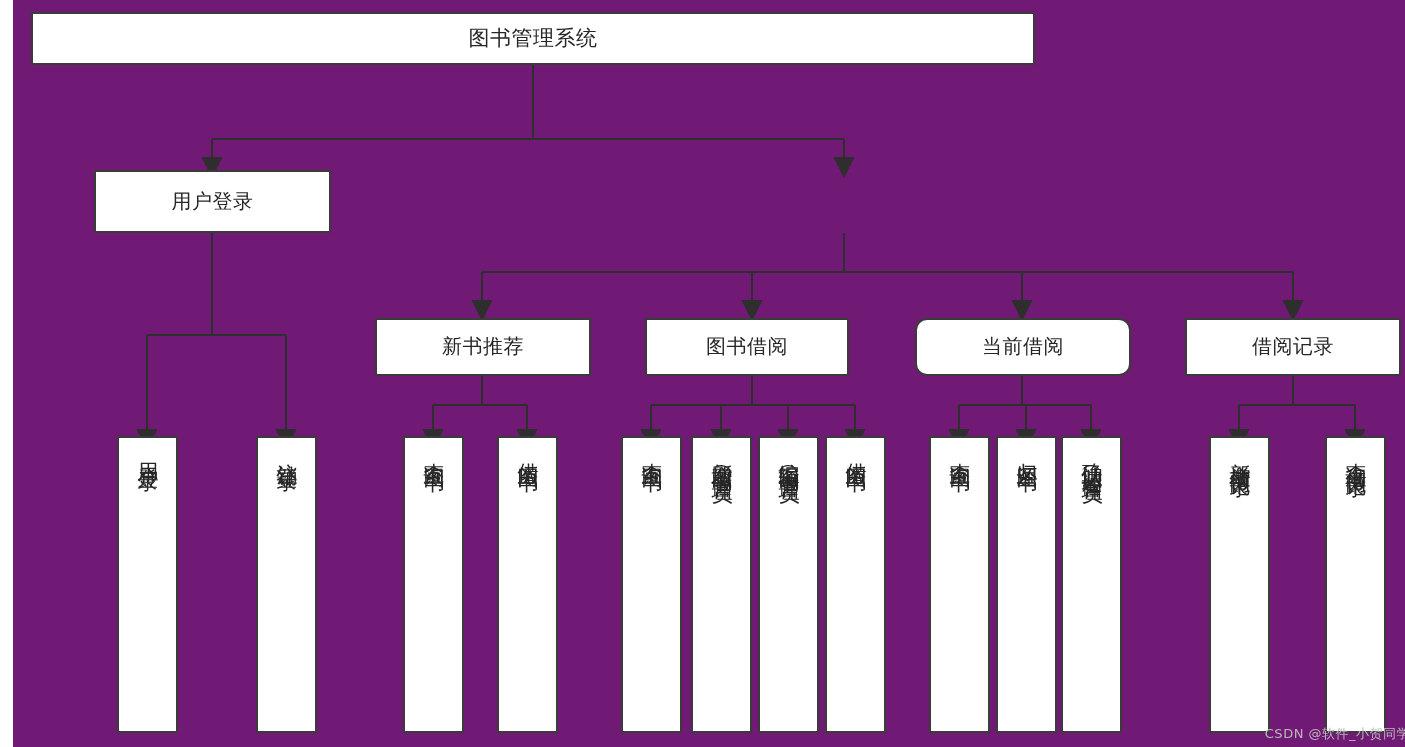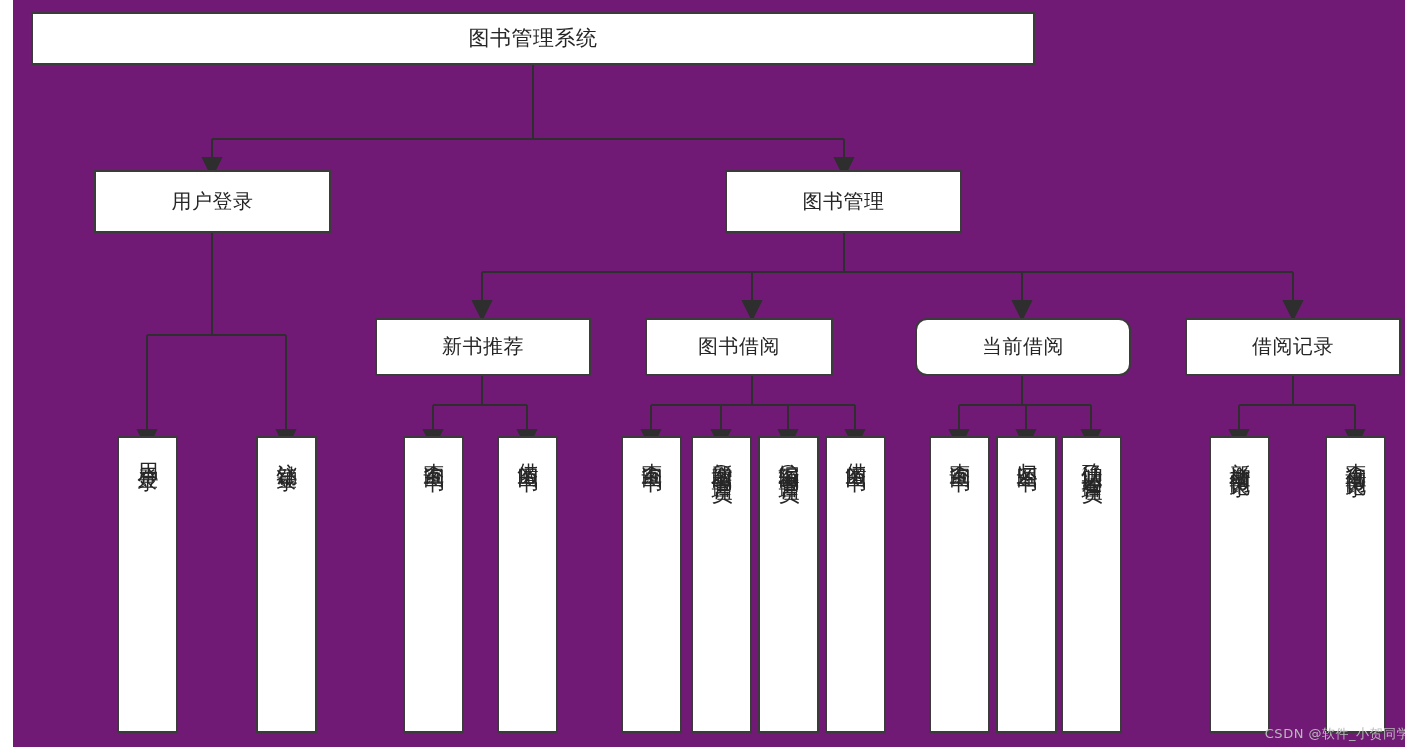--- a/index.html
+++ b/index.html
@@ -131,28 +131,25 @@
     </g>
   </svg>
 
   <div class="node horiz root" style="left:18px; top:12px; width:1004px; height:53px;">
     <span class="lbl">图书管理系统</span>
   </div>
 
   <div class="node horiz" style="left:81px; top:170px; width:237px; height:63px;">
     <span class="lbl">用户登录</span>
   </div>
-  <div class="node horiz" style="left:712px; top:170px; width:237px; height:63px;">
-    <span class="lbl">图书管理</span>
-  </div>
 
   <div class="node horiz" style="left:362px; top:318px; width:216px; height:58px;">
     <span class="lbl">新书推荐</span>
   </div>
-  <div class="node horiz" style="left:632px; top:318px; width:188px; height:58px;">
+  <div class="node horiz" style="left:632px; top:318px; width:204px; height:58px;">
     <span class="lbl">图书借阅</span>
   </div>
   <div class="node horiz" style="left:902px; top:318px; width:216px; height:58px;border-radius:12px;">
     <span class="lbl">当前借阅</span>
   </div>
   <div class="node horiz" style="left:1172px; top:318px; width:216px; height:58px;font-family:Liberation Serif, serif;">
     <span class="lbl">借阅记录</span>
   </div>
 
   <div class="node vert" style="left:104px; top:436px; width:61px; height:297px;">

